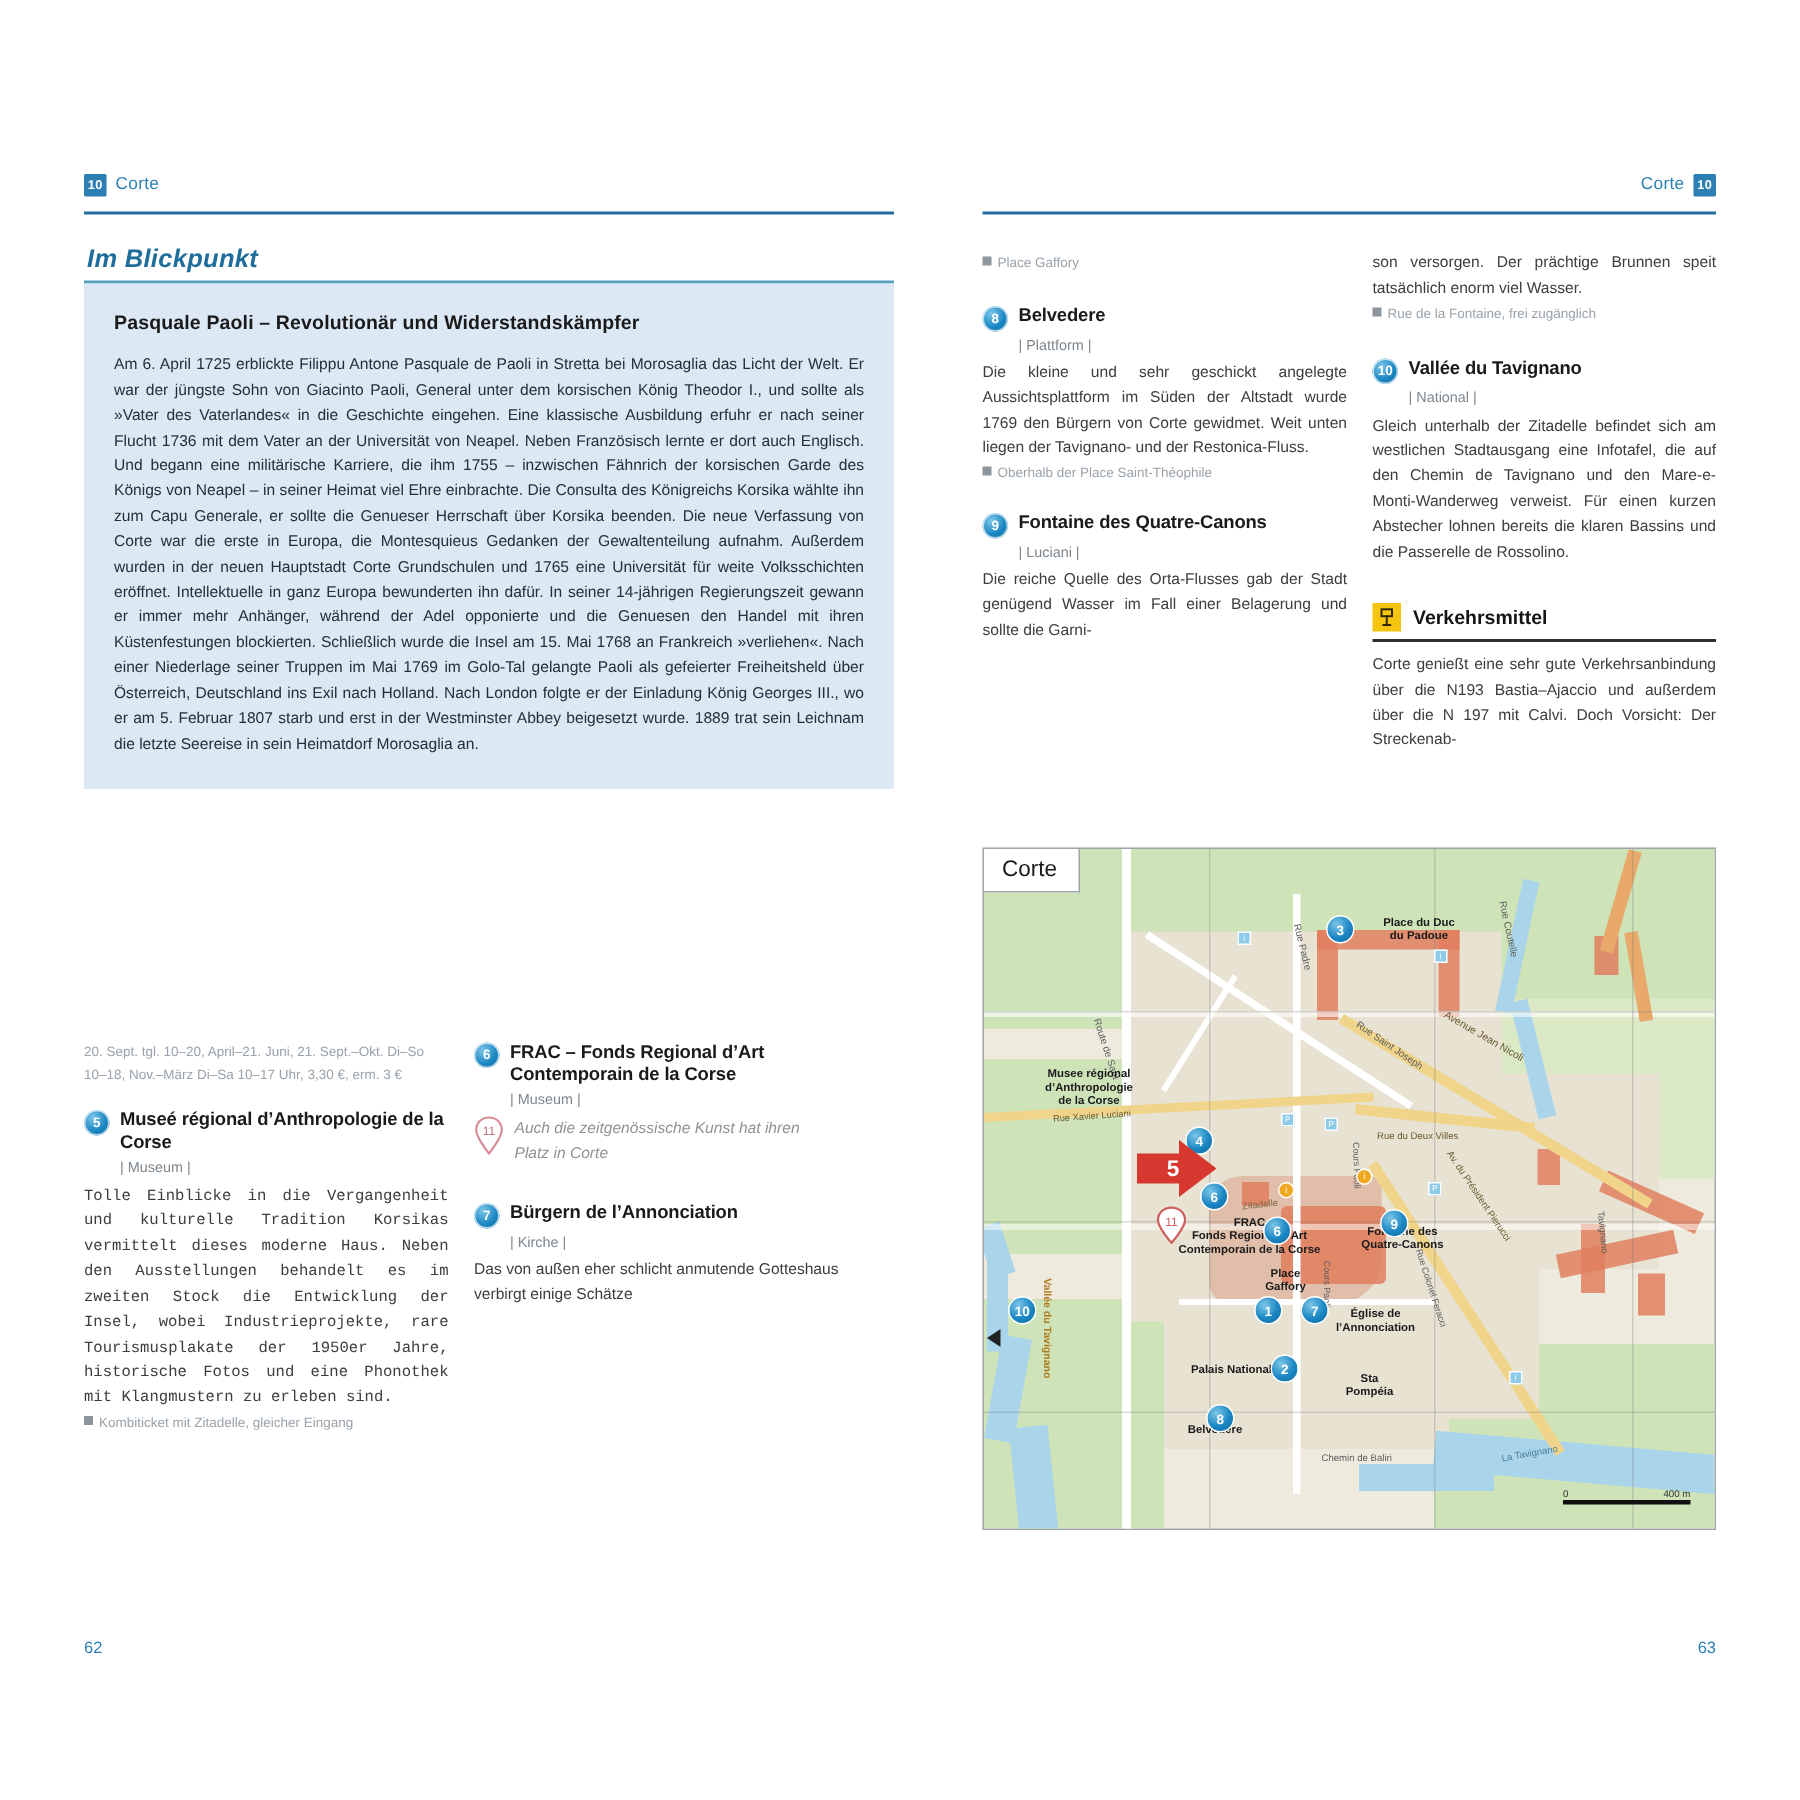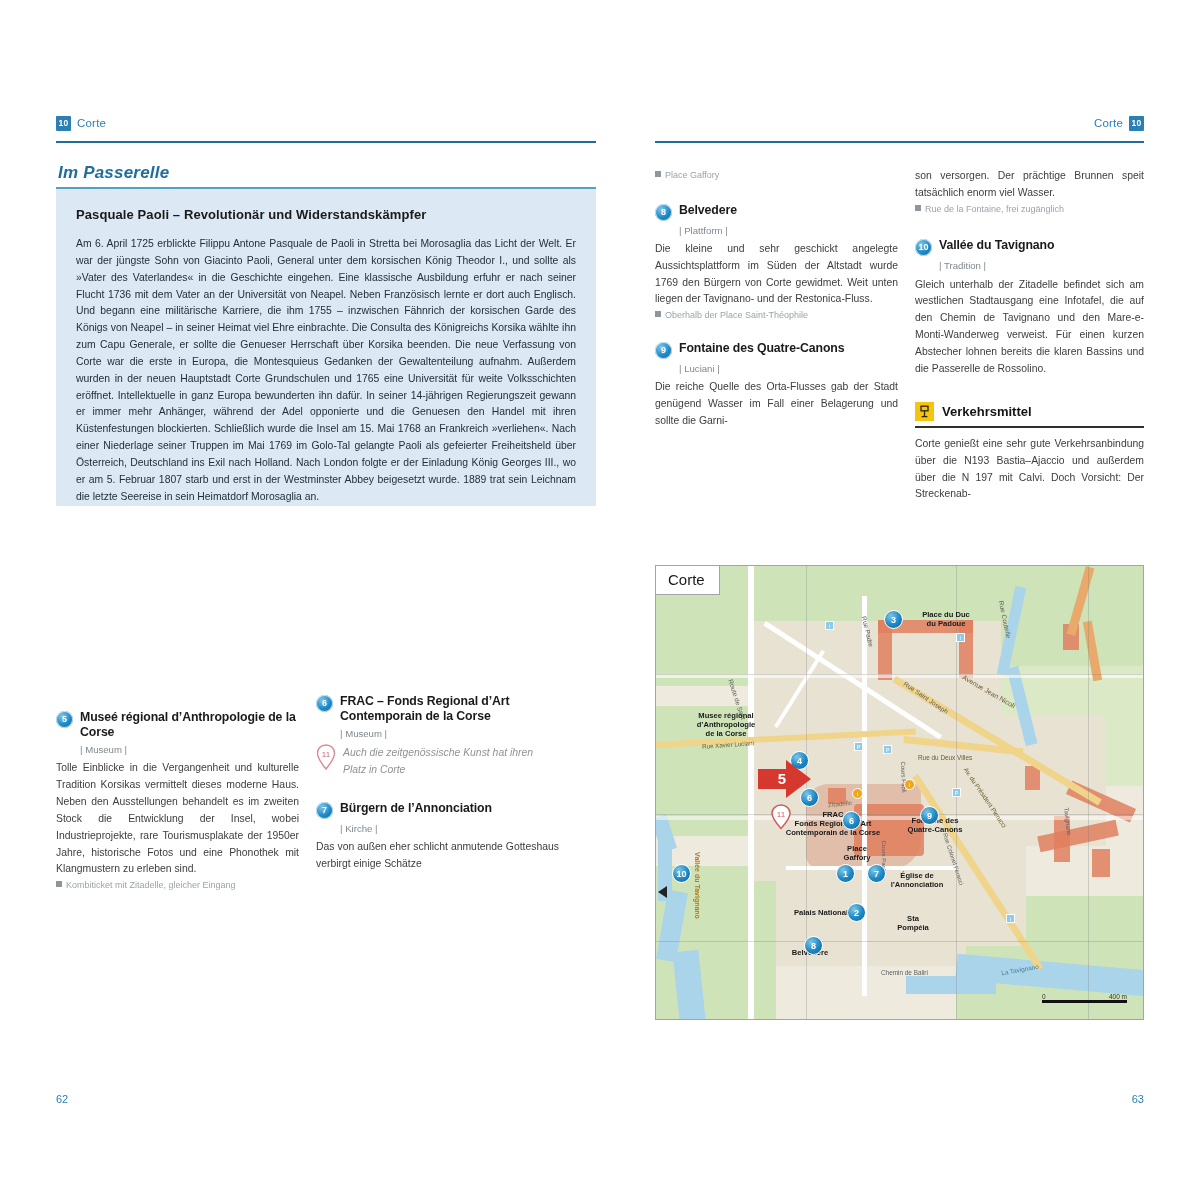--- a/index.html
+++ b/index.html
@@ -44,21 +44,21 @@
   
   .spotlight {
     position:absolute; left:56px; top:163px; width:540px;
   }
   .spotlight-title {
     font-size:17px; font-style:italic; font-weight:bold;
     color:#1f6d9b; letter-spacing:.2px; margin:0 0 4px 2px;
   }
   .spotlight-underline { height:2px; background:#53a0bd; width:100%; }
   .spotlight-body {
-    background:#dce8f4; padding:18px 20px 0 20px;
+    background:#dce8f4; padding:18px 20px 20px 20px;
   }
   .spotlight-heading {
     font-size:13px; font-weight:bold; color:#1a1a1a;
     margin:0 0 14px 0; letter-spacing:.1px;
   }
   .spotlight-text {
     font-size:10.4px; line-height:1.62; color:#22303c;
     text-align:justify; margin:0;
   }
 
@@ -104,21 +104,21 @@
     line-height:1; margin-top:1px;
     box-shadow:0 0 0 1px rgba(255,255,255,.7) inset;
   }
   .poi-title {
     font-size:12.3px; font-weight:bold; color:#1a1a1a;
     line-height:1.22; letter-spacing:-.1px;
   }
   .poi-sub {
     font-size:9.6px; color:#7e878f; margin:2px 0 3px 24px;
   }
-  .poi-body { margin-top:1px; }
+  .poi-body { margin-top:1px;font-family:Liberation Mono, monospace; }
 
   
   .sec {
     margin-top:4px;
   }
   .sec-head { display:flex; align-items:center; gap:8px; }
   .sec-icon {
     width:19px; height:19px; background:#f4c40f;
     display:flex; align-items:center; justify-content:center;
     color:#3a3000; font-size:12px; line-height:1;
@@ -214,29 +214,30 @@
     <span>Corte</span>
     <span class="chip">10</span>
   </div>
   <div class="rule-top rule-left"></div>
   <div class="rule-top rule-right"></div>
 
   <div class="folio folio-left">62</div>
   <div class="folio folio-right">63</div>
 
   <div class="spotlight">
-    <div class="spotlight-title">Im Passerelle</div>
+    <div class="spotlight-title">Im Blickpunkt</div>
     <div class="spotlight-underline"></div>
     <div class="spotlight-body">
       <div class="spotlight-heading">Pasquale Paoli – Revolutionär und Widerstandskämpfer</div>
       <p class="spotlight-text">Am 6. April 1725 erblickte Filippu Antone Pasquale de Paoli in Stretta bei Morosaglia das Licht der Welt. Er war der jüngste Sohn von Giacinto Paoli, General unter dem korsischen König Theodor I., und sollte als »Vater des Vaterlandes« in die Geschichte eingehen. Eine klassische Ausbildung erfuhr er nach seiner Flucht 1736 mit dem Vater an der Universität von Neapel. Neben Französisch lernte er dort auch Englisch. Und begann eine militärische Karriere, die ihm 1755 – inzwischen Fähnrich der korsischen Garde des Königs von Neapel – in seiner Heimat viel Ehre einbrachte. Die Consulta des Königreichs Korsika wählte ihn zum Capu Generale, er sollte die Genueser Herrschaft über Korsika beenden. Die neue Verfassung von Corte war die erste in Europa, die Montesquieus Gedanken der Gewaltenteilung aufnahm. Außerdem wurden in der neuen Hauptstadt Corte Grundschulen und 1765 eine Universität für weite Volksschichten eröffnet. Intellektuelle in ganz Europa bewunderten ihn dafür. In seiner 14-jährigen Regierungszeit gewann er immer mehr Anhänger, während der Adel opponierte und die Genuesen den Handel mit ihren Küstenfestungen blockierten. Schließlich wurde die Insel am 15. Mai 1768 an Frankreich »verliehen«. Nach einer Niederlage seiner Truppen im Mai 1769 im Golo-Tal gelangte Paoli als gefeierter Freiheitsheld über Österreich, Deutschland ins Exil nach Holland. Nach London folgte er der Einladung König Georges III., wo er am 5. Februar 1807 starb und erst in der Westminster Abbey beigesetzt wurde. 1889 trat sein Leichnam die letzte Seereise in sein Heimatdorf Morosaglia an.</p>
     </div>
   </div>
 
   <div class="col p1c1">
+    <p class="hours">20. Sept. tgl. 10–20, April–21. Juni, 21. Sept.–Okt. Di–So 10–18, Nov.–März Di–Sa 10–17 Uhr, 3,30 €, erm. 3 €</p>
 
     <div class="poi" style="margin-top:16px;">
       <div class="poi-head">
         <span class="poi-num">5</span>
         <span class="poi-title">Museé régional d’Anthropologie de la Corse</span>
       </div>
       <div class="poi-sub">| Museum |</div>
       <p class="body poi-body">Tolle Einblicke in die Vergangenheit und kulturelle Tradition Korsikas vermittelt dieses moderne Haus. Neben den Ausstellungen behandelt es im zweiten Stock die Entwicklung der Insel, wobei Industrieprojekte, rare Tourismusplakate der 1950er Jahre, historische Fotos und eine Phonothek mit Klangmustern zu erleben sind.</p>
       <p class="info"><span class="sq"></span><span>Kombiticket mit Zitadelle, gleicher Eingang</span></p>
     </div>
@@ -297,21 +298,21 @@
 
   <div class="col p2c2">
     <p class="body">son versorgen. Der prächtige Brunnen speit tatsächlich enorm viel Wasser.</p>
     <p class="info"><span class="sq"></span><span>Rue de la Fontaine, frei zugänglich</span></p>
 
     <div class="poi" style="margin-top:22px;">
       <div class="poi-head">
         <span class="poi-num">10</span>
         <span class="poi-title">Vallée du Tavignano</span>
       </div>
-      <div class="poi-sub">| Tradition |</div>
+      <div class="poi-sub">| National |</div>
       <p class="body">Gleich unterhalb der Zitadelle befindet sich am westlichen Stadtausgang eine Infotafel, die auf den Chemin de Tavignano und den Mare-e-Monti-Wanderweg verweist. Für einen kurzen Abstecher lohnen bereits die klaren Bassins und die Passerelle de Rossolino.</p>
     </div>
 
     <div class="sec" style="margin-top:24px;">
       <div class="sec-head">
         <span class="sec-icon">
           <svg width="13" height="13" viewBox="0 0 13 13">
             <rect x="3" y="1.2" width="7" height="4.6" fill="none" stroke="#2d2700" stroke-width="1.3"></rect>
             <line x1="6.5" y1="5.8" x2="6.5" y2="11.6" stroke="#2d2700" stroke-width="1.3"></line>
             <line x1="3.6" y1="11.6" x2="9.4" y2="11.6" stroke="#2d2700" stroke-width="1.3"></line>

